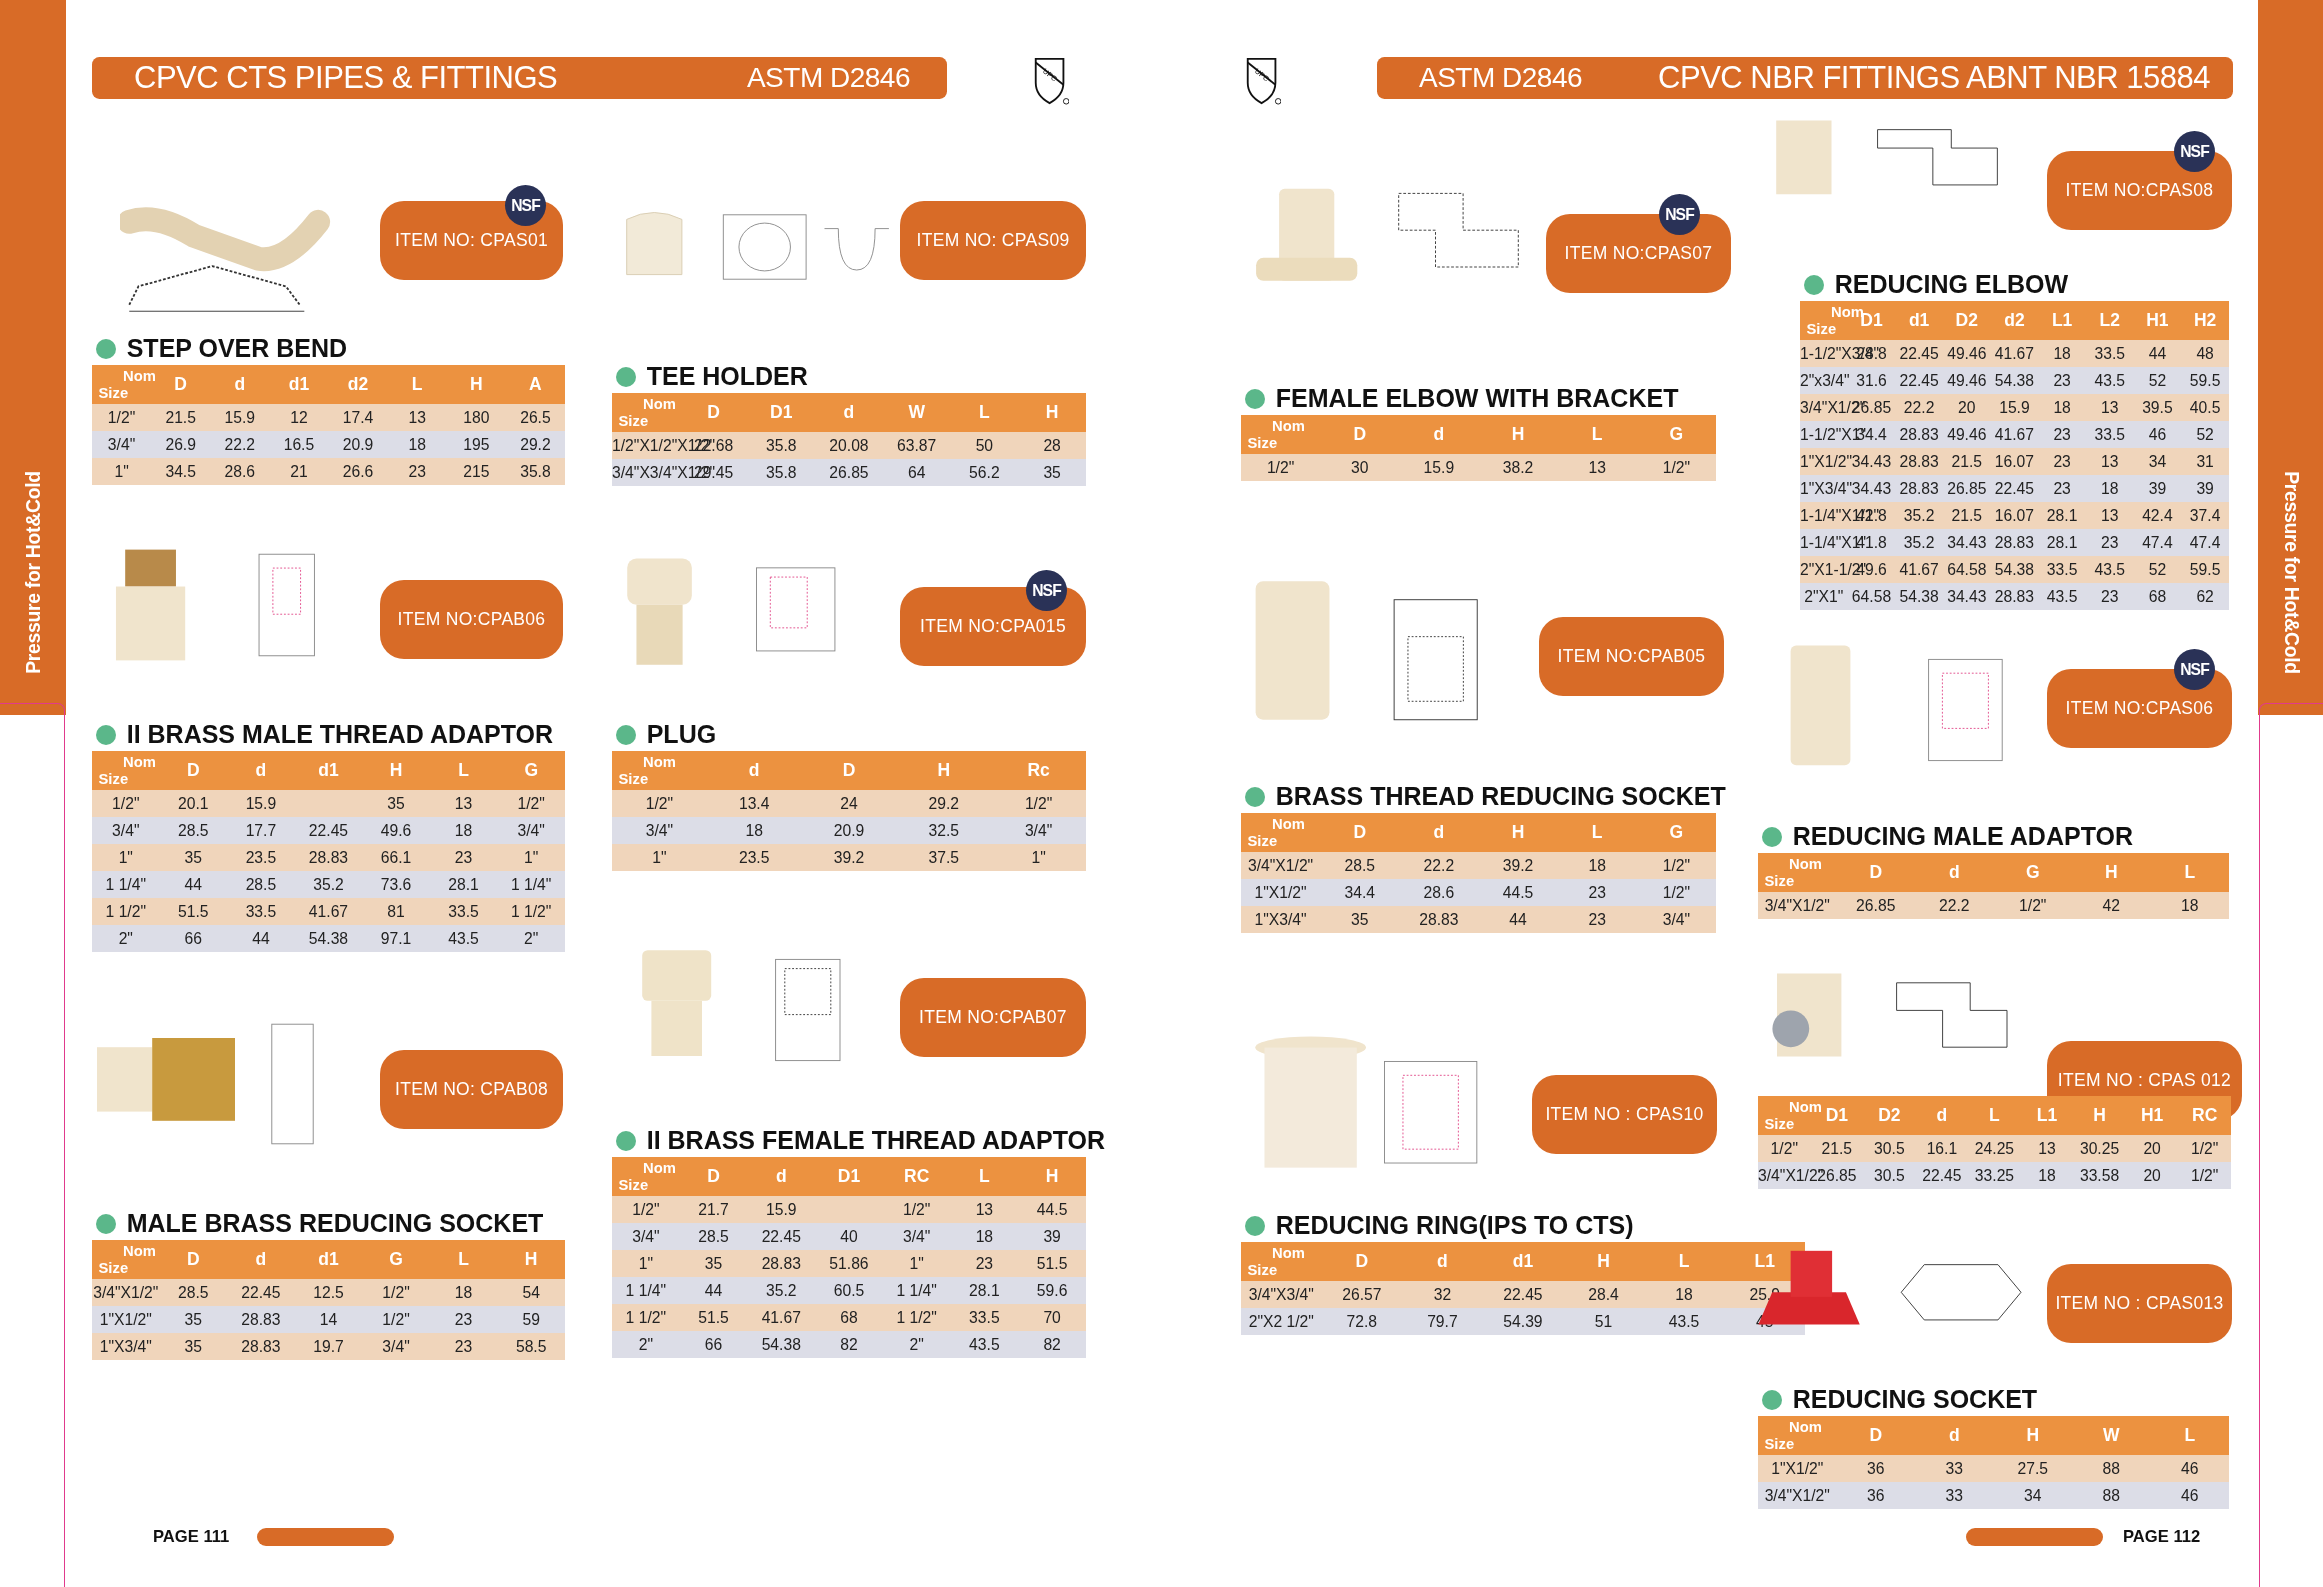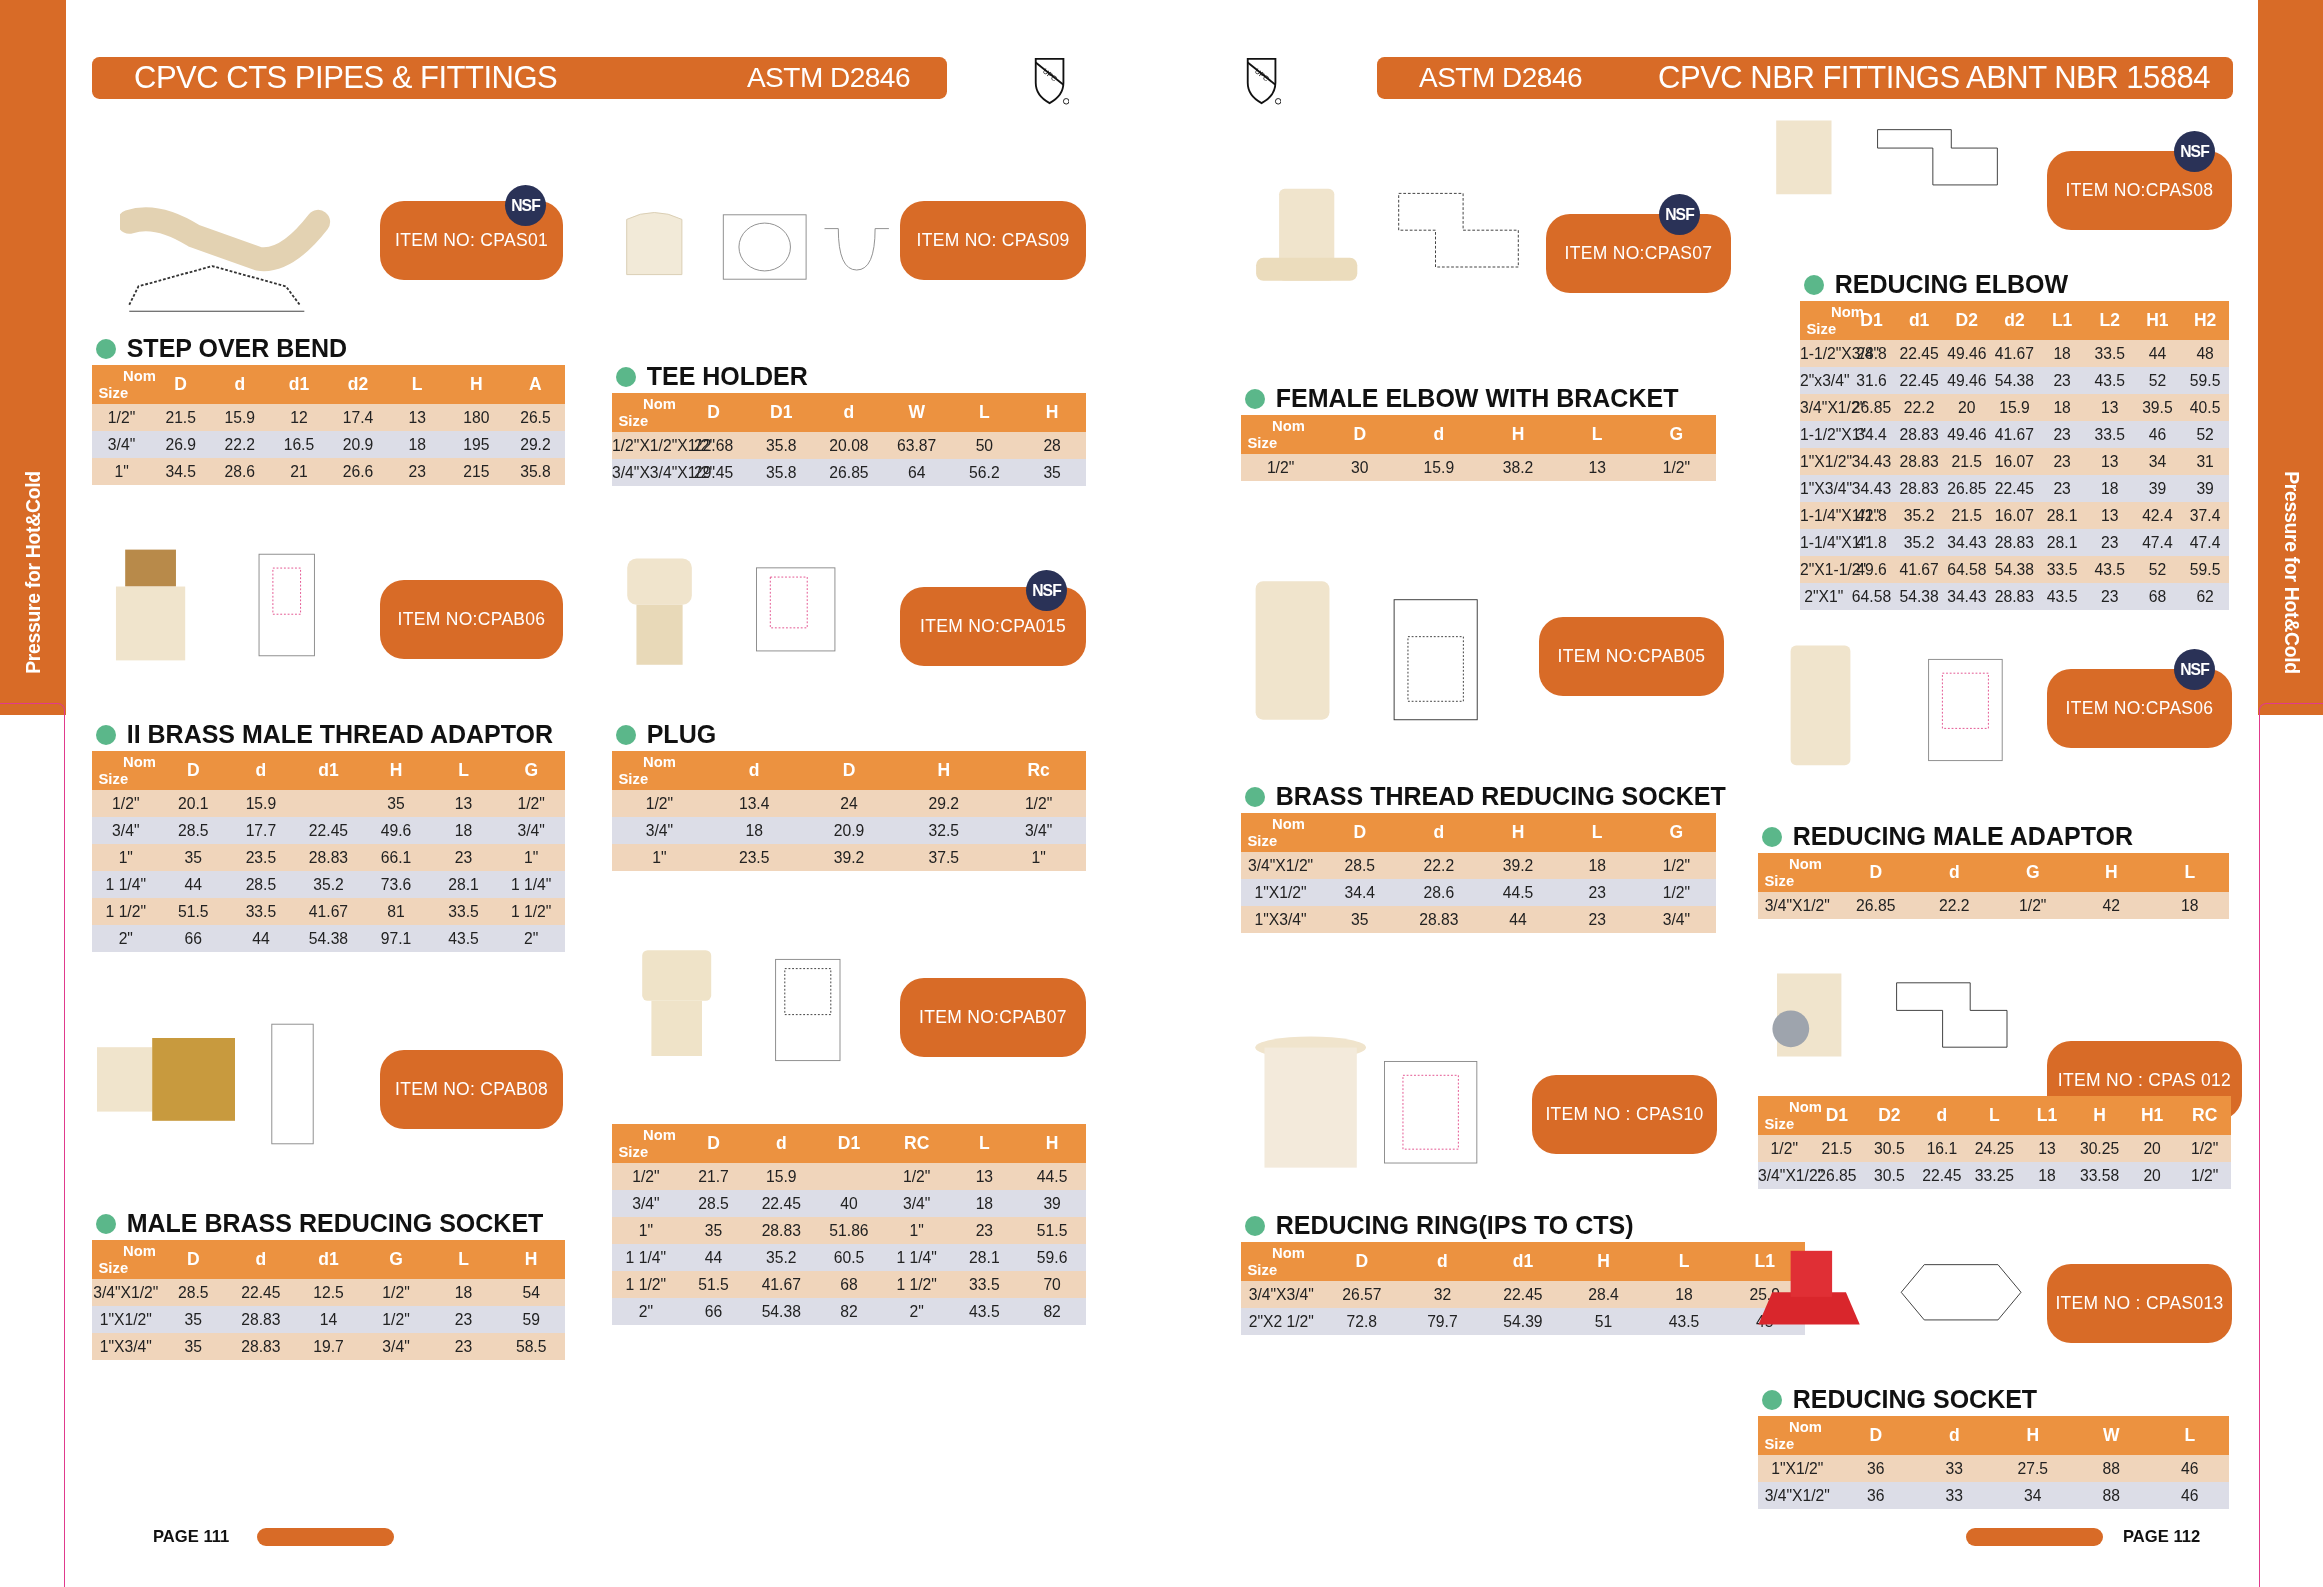--- a/index.html
+++ b/index.html
@@ -368,20 +368,24 @@
 <svg class="product-img" style="left:92px;top:1015px;width:240px;height:138px;" viewBox="0 0 260 150">
   <rect x="5" y="35" width="60" height="70" fill="#f0e4cc"></rect>
   <rect x="65" y="25" width="90" height="90" fill="#c89a3e"></rect>
   <rect x="195" y="10" width="45" height="130" fill="none" stroke="#888"></rect>
 </svg>
 <div class="item-badge" style="left:380px;top:1050px;width:183px;height:79px;">
   <span>ITEM NO: CPAB08</span>
 </div>
 
 <div class="section" style="left:612px;top:1124px;width:474px;">
+  <div class="section-title">
+      <span class="dot"></span>
+      <span>II BRASS FEMALE THREAD ADAPTOR</span>
+    </div>
   <table class="spec">
       <thead>
         <tr>
           <th class="nom">
             <span class="n1">Nom</span>
             <span class="n2">Size</span>
           </th>
           <th>D</th>
           <th>d</th>
           <th>D1</th>

